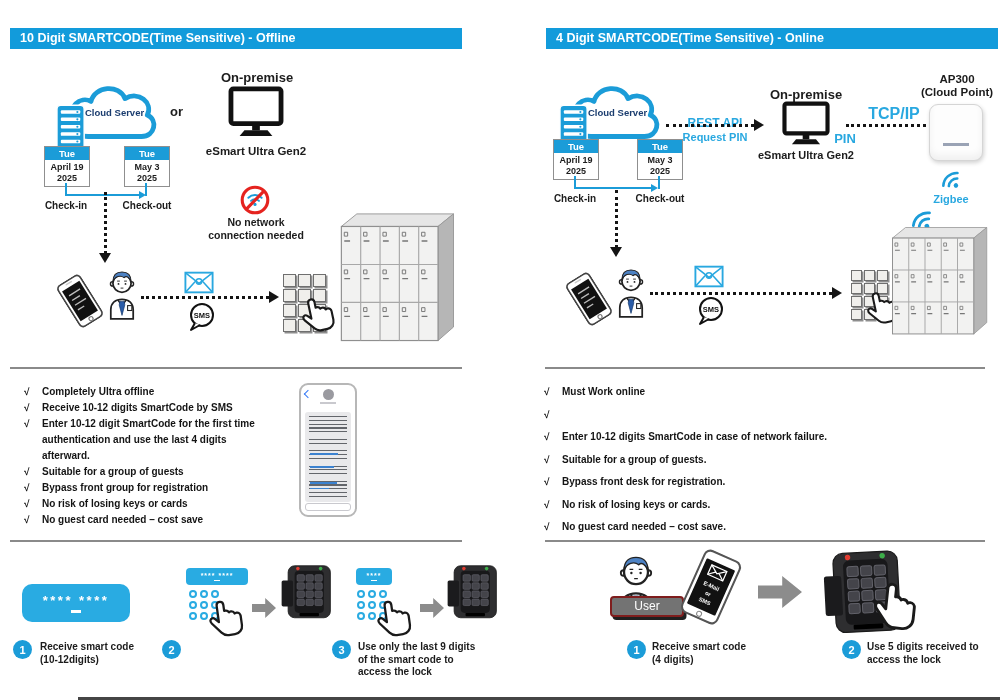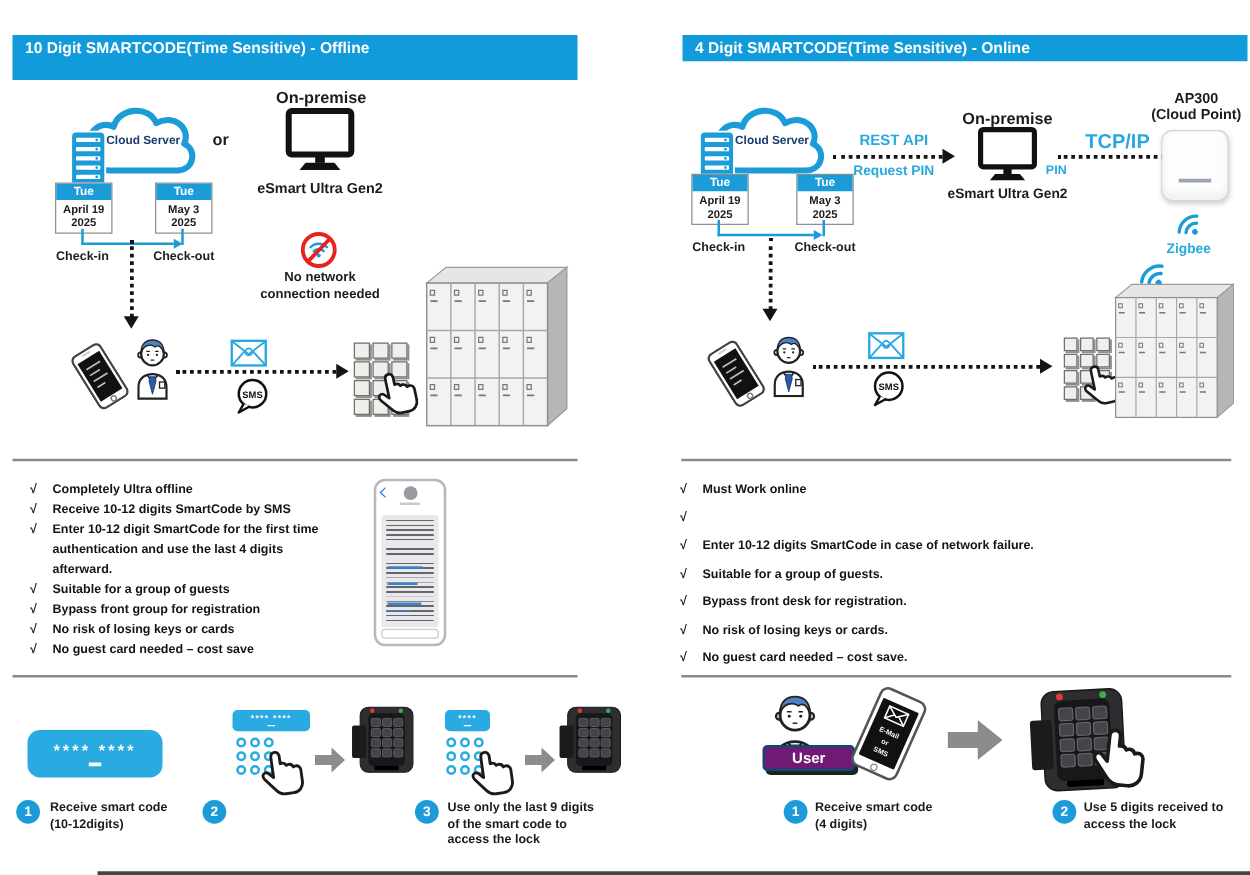--- a/index.html
+++ b/index.html
@@ -62,21 +62,21 @@
   .shot .msg .tx{width:100%;height:100%;
       background-image:repeating-linear-gradient(to bottom,#63666b 0 1.2px,transparent 1.2px 3.8px);}
   .shot .msg u{position:absolute;left:3px;right:3px;height:4px;background:#e9e9eb;}
   .shot .msg b{position:absolute;height:1.6px;background:#3b82d0;}
   .shot .inp{position:absolute;left:4px;right:4px;bottom:4px;height:6px;border:1px solid #c9c9ce;border-radius:3px;}
   
   .ap{background:#fdfdfd;border:1px solid #d5d5d5;border-radius:9px;
       box-shadow:1px 2px 4px rgba(0,0,0,0.18), inset 0 -5px 7px rgba(0,0,0,0.05);}
   .ap b{position:absolute;left:50%;transform:translateX(-50%);top:38px;width:26px;height:2.5px;background:#9aa3b5;}
   
-  .userlab{background:#701a75;border:2px solid #0c4a6e;border-radius:4px;color:#fff;font-weight:bold;
+  .userlab{background:#737373;border:2px solid #7f1d1d;border-radius:4px;color:#fff;font-weight:normal;
            font-size:12px;text-align:center;box-shadow:2.5px 3px 0 #1f1f1f;box-sizing:border-box;}
 </style>
 </head>
 <body>
 
 <svg width="0" height="0" style="position:absolute">
   <defs>
     <symbol id="sym-cloudserver" viewBox="0 0 108 84">
       <path d="M34 62 C20 62 13 52 20 44 C12 32 26 20 37 26 C41 10 66 8 72 23 C86 15 101 27 95 40 C106 45 103 62 89 62 Z" fill="#fff" stroke="#1b9cd8" stroke-width="5" stroke-linejoin="round"></path>
       <rect x="2" y="30" width="28" height="52" rx="4" fill="#1b9cd8" stroke="#fff" stroke-width="1.5"></rect>
@@ -170,21 +170,21 @@
       <path d="M9.5 14.5 A10.5 10.5 0 0 1 24.5 14.5" stroke="#1b9cd8" stroke-width="2.2" fill="none" stroke-linecap="round"></path>
       <path d="M12.5 18 A6.5 6.5 0 0 1 21.5 18" stroke="#1b9cd8" stroke-width="2.2" fill="none" stroke-linecap="round"></path>
       <circle cx="17" cy="22" r="1.8" fill="#1b9cd8"></circle>
       <path d="M7.5 27 L26.5 7.5" stroke="#e5231f" stroke-width="3.5" stroke-linecap="round"></path>
     </symbol>
   </defs>
 </svg>
 
 <div id="canvas">
 
-  <div class="bar abs" style="left:10px;top:28px;width:452px;height:36px">10 Digit SMARTCODE(Time Sensitive) - Offline</div>
+  <div class="bar abs" style="left:10px;top:28px;width:452px;height:21px">10 Digit SMARTCODE(Time Sensitive) - Offline</div>
 
   <svg class="abs" style="left:55px;top:76px;width:105px;height:82px">
       <use href="#sym-cloudserver"></use>
     </svg>
   <div class="abs" style="left:85px;top:107px;width:66px;font-weight:bold;font-size:9.5px;color:#1a3c6e">Cloud Server</div>
 
   <div class="abs b13" style="left:170px;top:104px">or</div>
 
   <div class="abs b13 ctr" style="left:214px;top:70px;width:86px">On-premise</div>
   <svg class="abs" style="left:228px;top:86px;width:56px;height:52px">
@@ -380,33 +380,33 @@
   </div>
   <div class="tlv abs" style="left:574px;top:176px;height:13px"></div>
   <div class="tlh abs" style="left:574px;top:187px;width:77px"></div>
   <div class="tri-r abs" style="left:651px;top:183.5px"></div>
   <div class="tlv abs" style="left:658px;top:176px;height:13px"></div>
   <div class="abs b10 ctr" style="left:549px;top:193px;width:52px">Check-in</div>
   <div class="abs b10 ctr" style="left:632px;top:193px;width:56px">Check-out</div>
 
   <div class="dot-v abs" style="left:615px;top:190px;height:58px"></div>
 
-  <div class="abs lbl-blue ctr" style="left:666px;top:105px;width:98px;font-size:12px">REST API</div>
+  <div class="abs lbl-blue ctr" style="left:666px;top:116px;width:98px;font-size:12px">REST API</div>
   <div class="dot-h abs" style="left:666px;top:124px;width:88px"></div>
   <div class="abs lbl-blue ctr" style="left:666px;top:131px;width:98px;font-size:11px">Request PIN</div>
 
   <div class="abs b13 ctr" style="left:762px;top:87px;width:88px">On-premise</div>
   <svg class="abs" style="left:782px;top:101px;width:48px;height:45px">
       <use href="#sym-monitor"></use>
     </svg>
   <div class="abs b11 ctr" style="left:754px;top:149px;width:104px;font-size:11px">eSmart Ultra Gen2</div>
 
   <div class="abs lbl-blue ctr" style="left:846px;top:105px;width:96px;font-size:16px">TCP/IP</div>
   <div class="dot-h abs" style="left:846px;top:124px;width:86px"></div>
-  <div class="abs lbl-blue ctr" style="left:797px;top:131px;width:96px;font-size:10px">PIN</div>
+  <div class="abs lbl-blue ctr" style="left:797px;top:131px;width:96px;font-size:13px">PIN</div>
 
   <div class="abs ctr" style="left:916px;top:73px;width:82px;font-weight:bold;font-size:11.5px;line-height:13px">
     <div>AP300</div>
     <div>(Cloud Point)</div>
   </div>
   <div class="ap abs" style="left:929px;top:104px;width:52px;height:55px">
       <b></b>
     </div>
   <svg class="abs" style="left:938px;top:168px;width:26px;height:24px;transform:rotate(-42deg)">
       <use href="#sym-wifi"></use>

